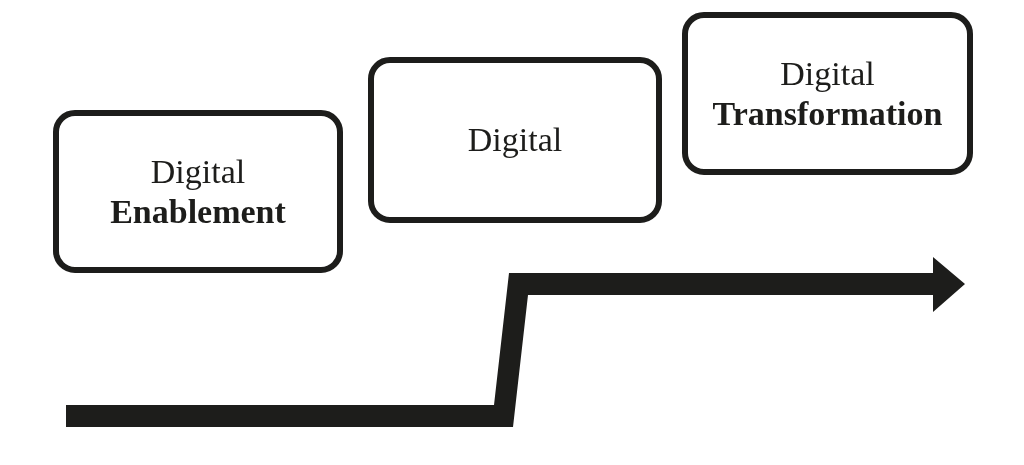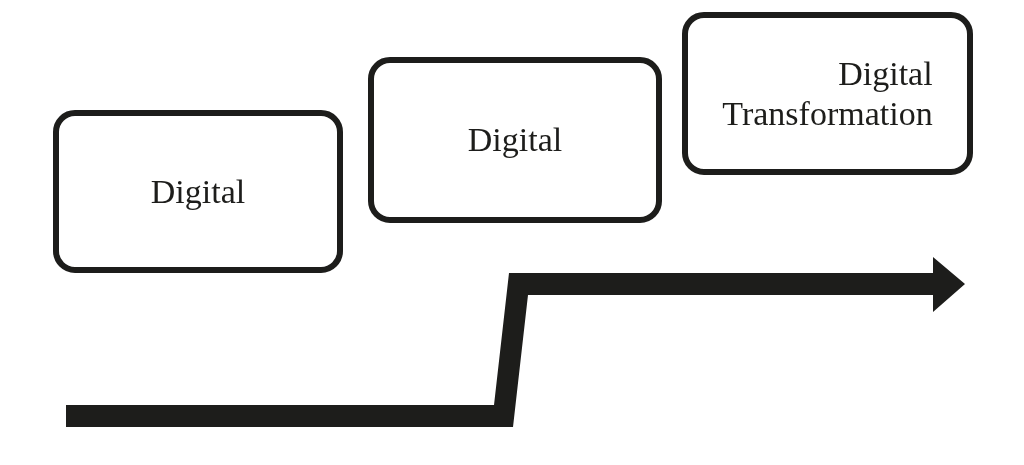--- a/index.html
+++ b/index.html
@@ -29,50 +29,51 @@
     position: absolute;
     box-sizing: border-box;
     background: var(--bg, #ffffff);
     border: 6px solid var(--ink, #1d1d1b);
     border-radius: 22px;
     display: flex;
     align-items: center;
     justify-content: center;
   }
   .step-box .label {
-    text-align: right;
+    text-align: center;
     color: var(--ink, #1d1d1b);
     font-size: 34px;
     line-height: 1.15;
     white-space: nowrap;
   }
   .step-box .label .line1 {
     display: block;
     font-weight: 400;
   }
   .step-box .label .line2 {
     display: block;
-    font-weight: 400;
+    font-weight: 700;
   }
   .box-enablement     { left: 53px;  top: 110px; width: 290px; height: 163px; }
   .box-optimisation   { left: 368px; top: 57px;  width: 294px; height: 166px; }
   .box-transformation { left: 682px; top: 12px;  width: 291px; height: 163px; }
 </style>
 </head>
 <body>
 
 <div class="stage">
 
   <svg class="arrow-svg" viewBox="0 0 1024 465" aria-hidden="true">
     <polygon points="66,405 494,405 509,273 933,273 933,257 965,284 933,312 933,295 528,295 513,427 66,427"></polygon>
   </svg>
 
   <div class="step-box box-enablement">
     <div class="label">
       <span class="line1">Digital</span>
+      <span class="line2">Enablement</span>
     </div>
   </div>
 
   <div class="step-box box-optimisation">
     <div class="label">
       <span class="line1">Digital</span>
     </div>
   </div>
 
   <div class="step-box box-transformation">

